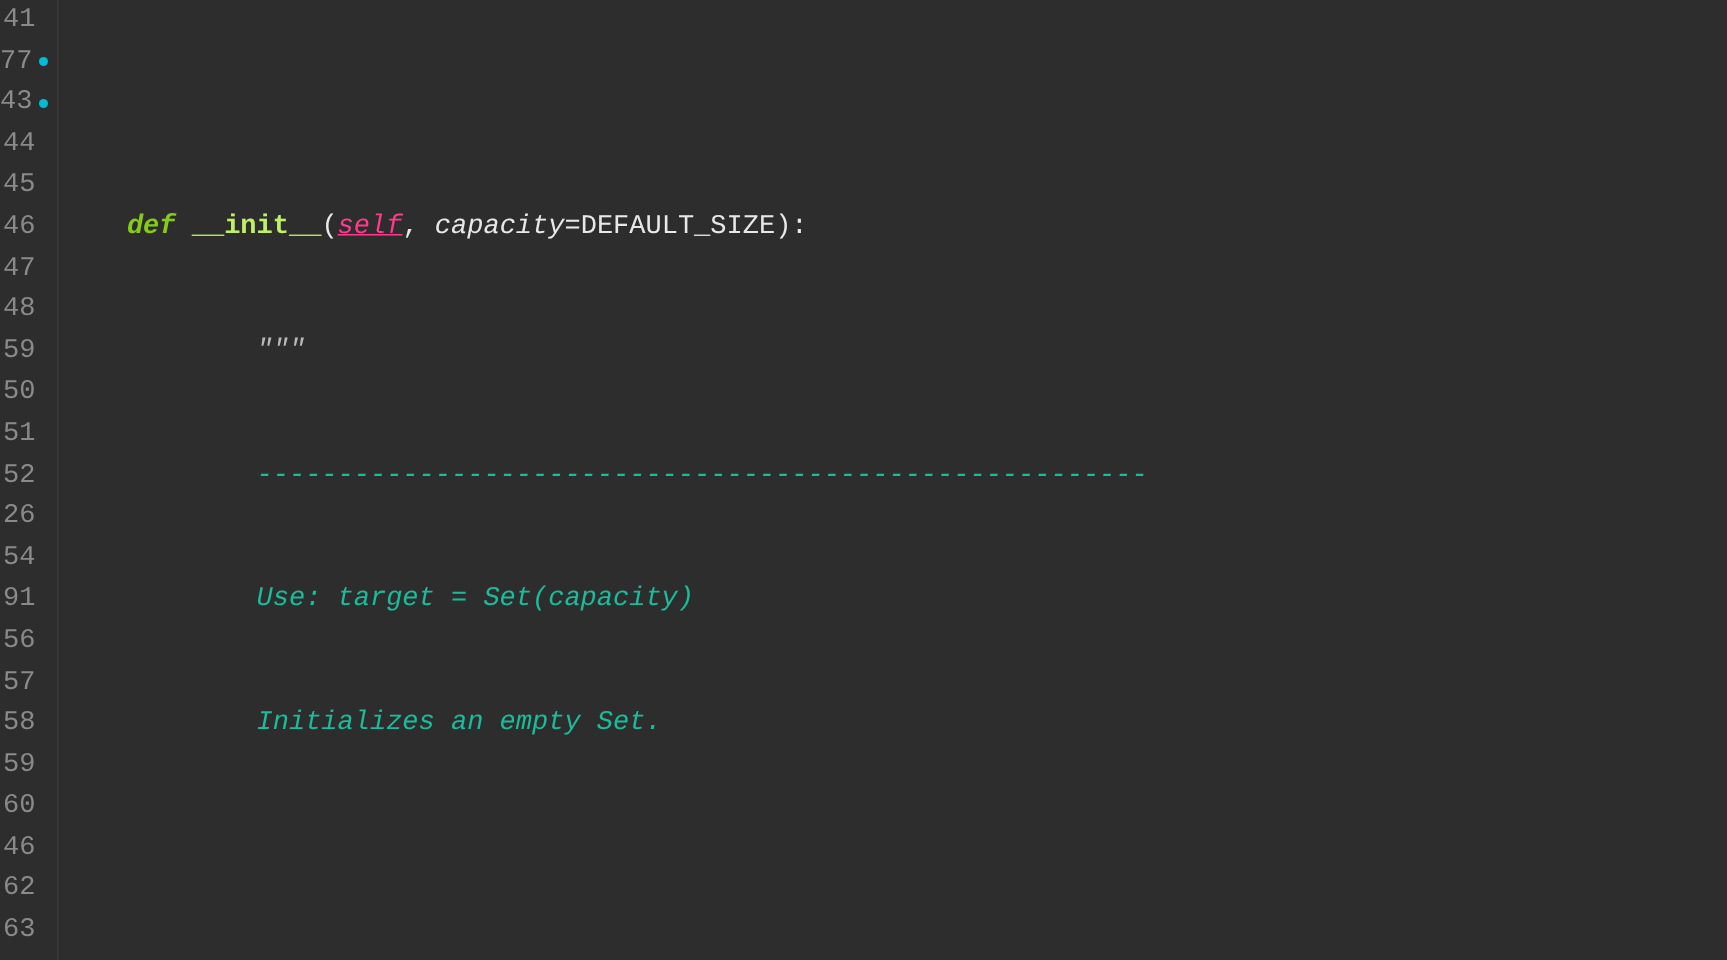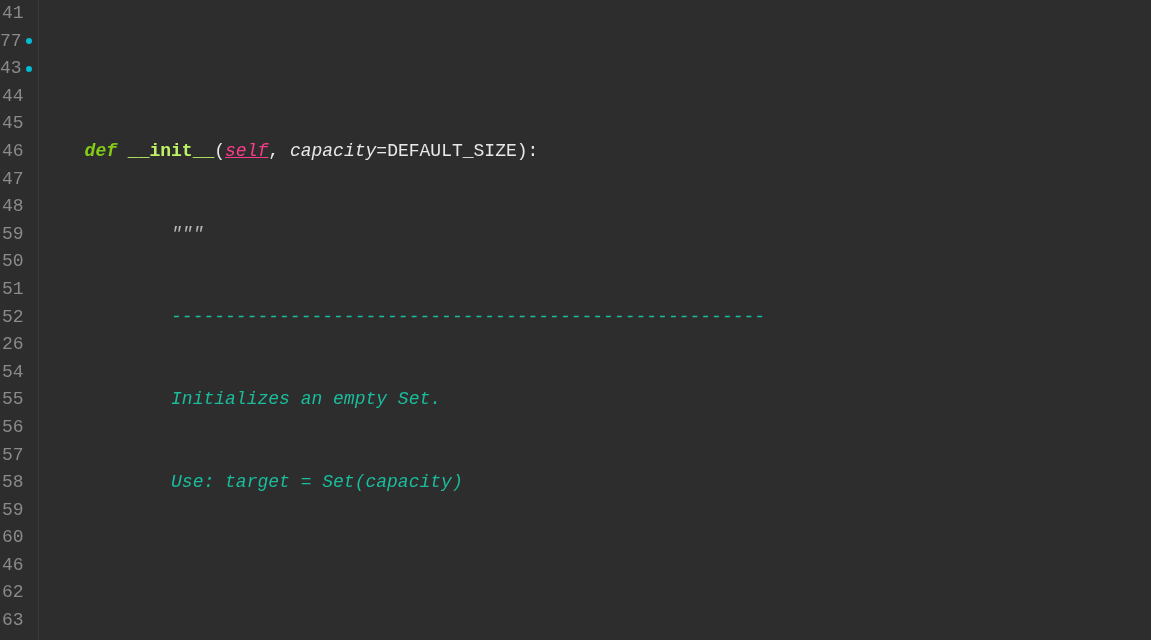--- a/index.html
+++ b/index.html
@@ -99,21 +99,21 @@
       </div>
     <div class="gutter-line">
         <span>26</span>
         <span class="fold-spacer"></span>
       </div>
     <div class="gutter-line">
         <span>54</span>
         <span class="fold-spacer"></span>
       </div>
     <div class="gutter-line">
-        <span>55</span>
+        <span>91</span>
         <span class="fold-spacer"></span>
       </div>
     <div class="gutter-line">
         <span>56</span>
         <span class="fold-spacer"></span>
       </div>
     <div class="gutter-line">
         <span>57</span>
         <span class="fold-spacer"></span>
       </div>
@@ -141,22 +141,22 @@
         <span>63</span>
         <span class="fold-spacer"></span>
       </div>
   </div>
 
   <div class="code">
     <div class="line"></div>
     <div class="line"><span class="kw-def">def</span><span class="punct"> </span><span class="fn-name">__init__</span><span class="punct">(</span><span class="self">self</span><span class="punct">, </span><span class="param">capacity</span><span class="punct">=</span><span class="const">DEFAULT_SIZE</span><span class="punct">):</span></div>
     <div class="line"><span class="indent">        </span><span class="string">"""</span></div>
     <div class="line"><span class="indent">        </span><span class="doc">-------------------------------------------------------</span></div>
+    <div class="line"><span class="indent">        </span><span class="doc">Use: target = Set(capacity)</span></div>
     <div class="line"><span class="indent">        </span><span class="doc">Initializes an empty Set.</span></div>
-    <div class="line"><span class="indent">        </span><span class="doc">Use: target = Set(capacity)</span></div>
     <div class="line"><span class="indent">        </span></div>
     <div class="line"><span class="indent">        </span><span class="doc">-------------------------------------------------------</span></div>
     
     
     
     
     
     
     
     

